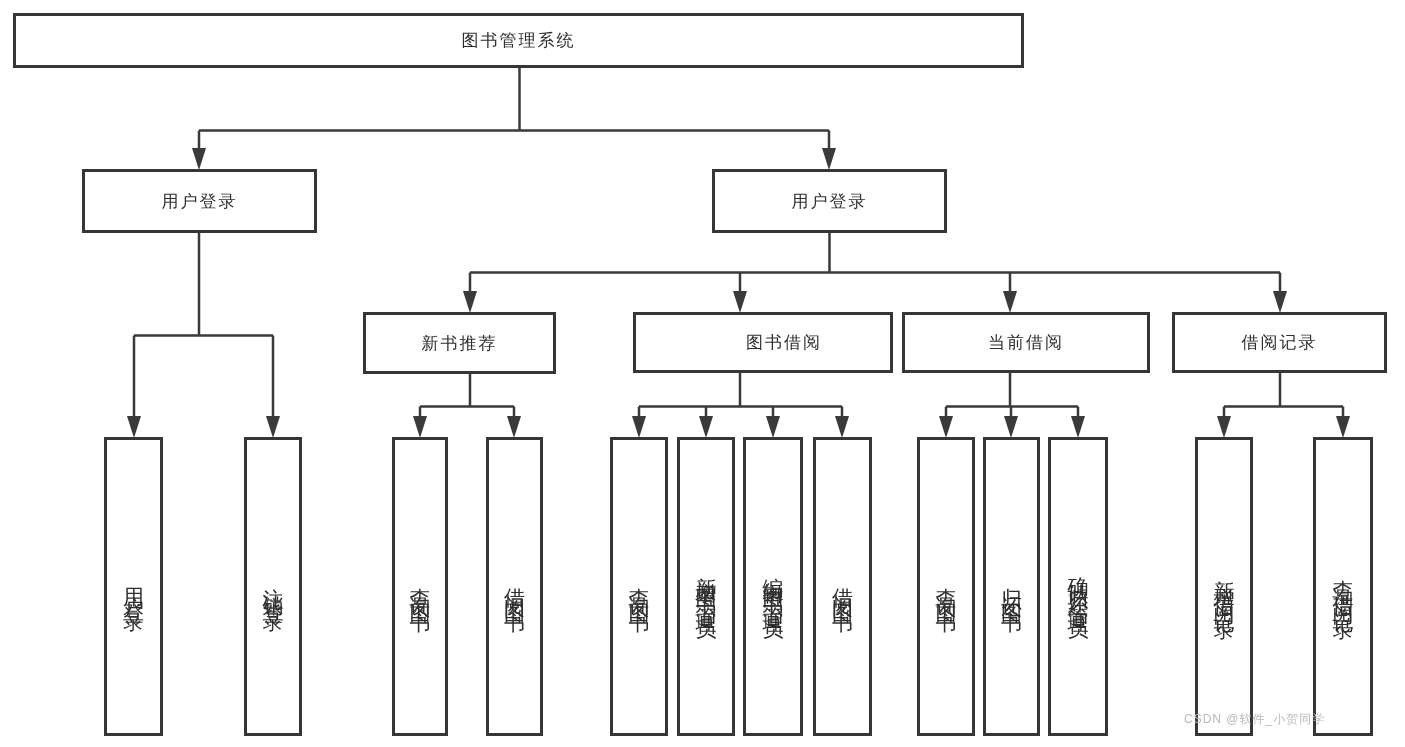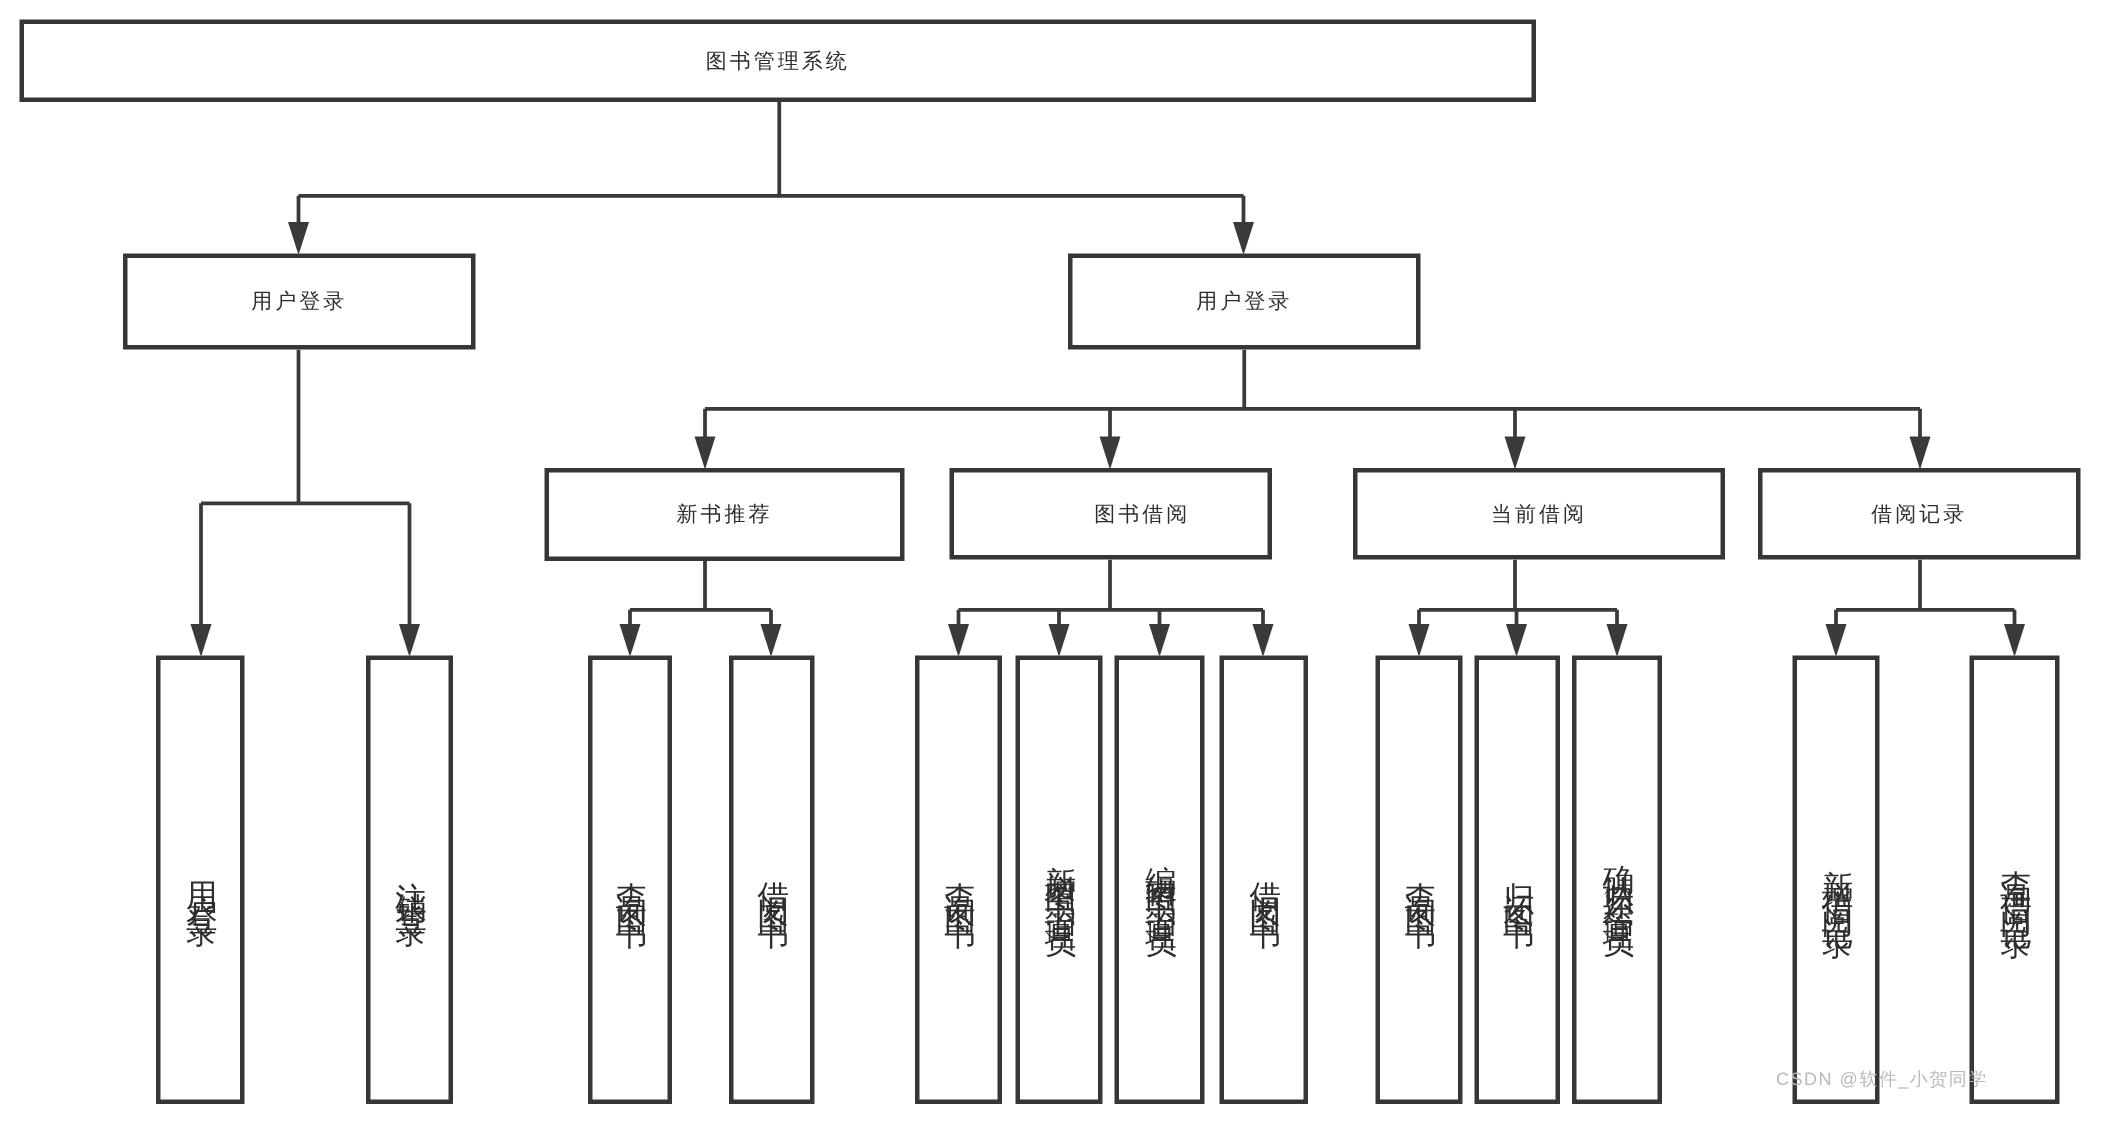--- a/index.html
+++ b/index.html
@@ -27,21 +27,21 @@
     stroke: none;
   }
   .node {
     position: absolute;
     box-sizing: border-box;
     border: 3px solid #363636;
     background: #ffffff;
     display: flex;
     align-items: center;
     justify-content: center;
-    font-size: 14px;
+    font-size: 17px;
     letter-spacing: 2px;
     color: #2e2e2e;
     white-space: nowrap;
   }
   .vnode {
     position: absolute;
     box-sizing: border-box;
     border: 3px solid #363636;
     background: #ffffff;
     top: 437px;
@@ -118,22 +118,22 @@
       <polygon points="1217,416 1231,416 1224,438"></polygon>
       <polygon points="1336,416 1350,416 1343,438"></polygon>
     </g>
   </svg>
 
   <div class="node" style="left:13px; top:13px; width:1011px; height:55px;">图书管理系统</div>
 
   <div class="node" style="left:82px; top:169px; width:235px; height:64px;">用户登录</div>
   <div class="node" style="left:712px; top:169px; width:235px; height:64px;">用户登录</div>
 
-  <div class="node" style="left:363px; top:312px; width:240px; height:62px;text-align:right;">新书推荐</div>
-  <div class="node" style="left:633px; top:312px; width:215px; height:61px;padding-left:42px;">图书借阅</div>
+  <div class="node" style="left:363px; top:312px; width:193px; height:62px;text-align:right;">新书推荐</div>
+  <div class="node" style="left:633px; top:312px; width:260px; height:61px;padding-left:42px;">图书借阅</div>
   <div class="node" style="left:902px; top:312px; width:248px; height:61px;">当前借阅</div>
   <div class="node" style="left:1172px; top:312px; width:215px; height:61px;">借阅记录</div>
 
   <div class="vnode" style="left:104px; width:59px;">用户登录</div>
   <div class="vnode" style="left:244px; width:58px;">注销登录</div>
 
   <div class="vnode" style="left:392px; width:56px;">查询图书</div>
   <div class="vnode" style="left:486px; width:57px;">借阅图书</div>
 
   <div class="vnode" style="left:610px; width:58px;">查询图书</div>

